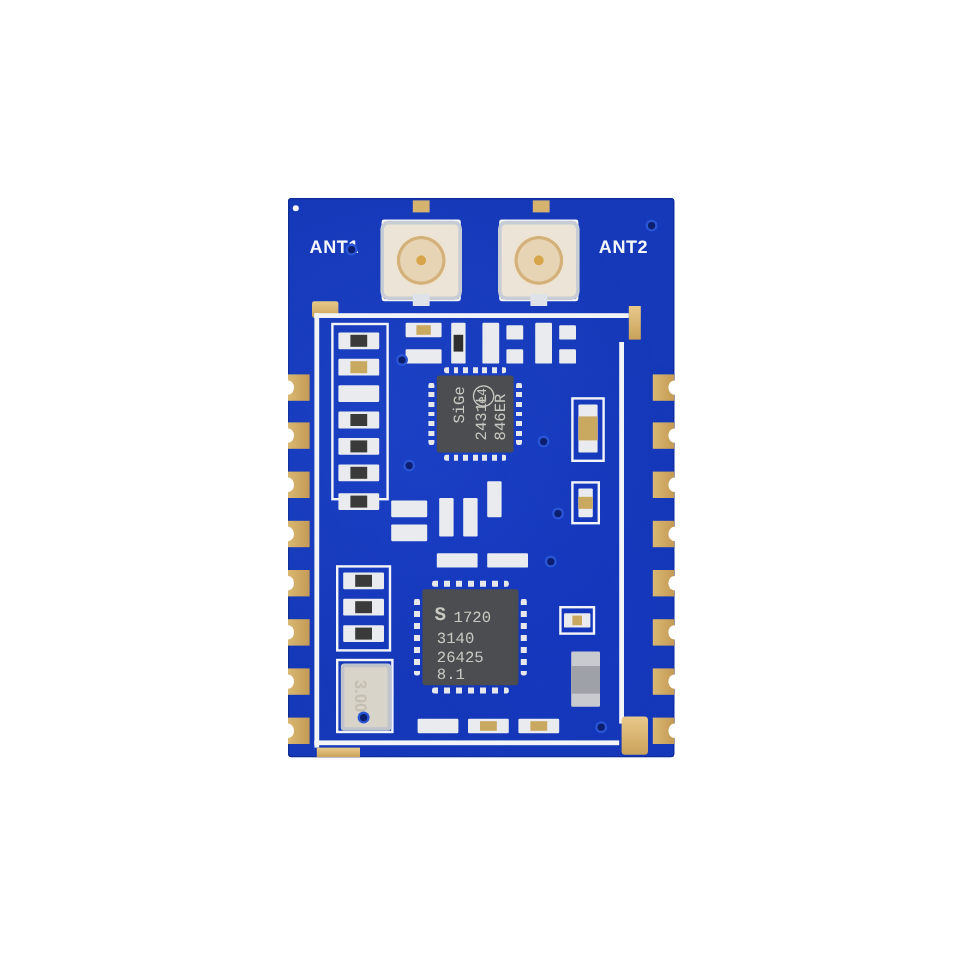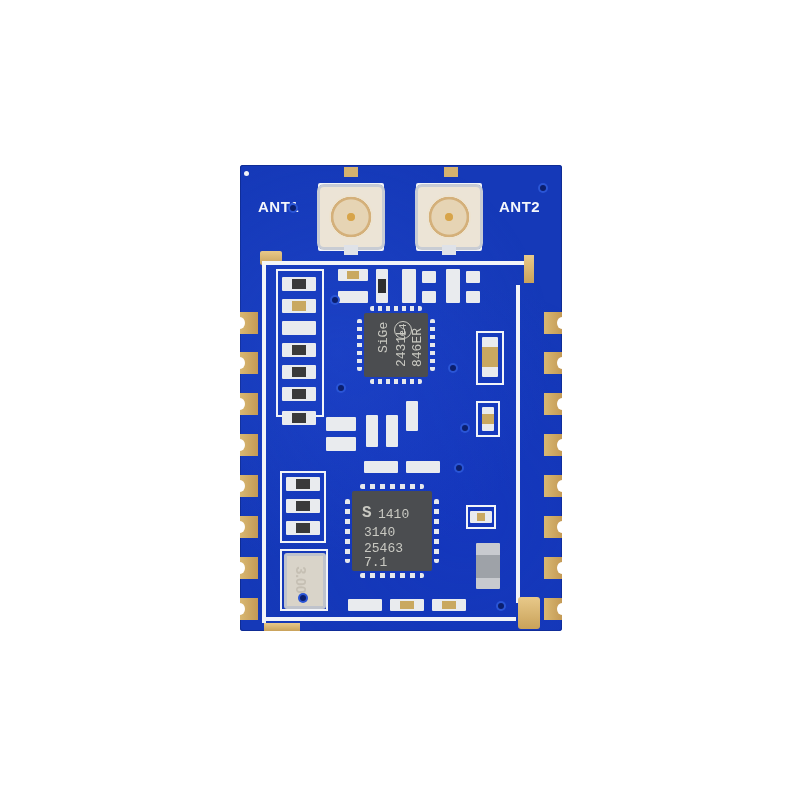--- a/index.html
+++ b/index.html
@@ -125,24 +125,24 @@
   <div class="smd" style="left:86px;top:252px;width:30px;height:14px;"></div>
   <div class="smd" style="left:86px;top:272px;width:30px;height:14px;"></div>
   <div class="smd" style="left:126px;top:250px;width:12px;height:32px;"></div>
   <div class="smd" style="left:146px;top:250px;width:12px;height:32px;"></div>
   <div class="smd" style="left:166px;top:236px;width:12px;height:30px;"></div>
   <div class="smd" style="left:124px;top:296px;width:34px;height:12px;"></div>
   <div class="smd" style="left:166px;top:296px;width:34px;height:12px;"></div>
 
   <div class="chip" style="left:112px;top:326px;width:80px;height:80px;">
     <div class="txt" style="left:10px;top:14px;font-weight:bold;font-size:16px;">S</div>
-    <div class="txt" style="left:26px;top:16px;">1410</div>
+    <div class="txt" style="left:26px;top:16px;">1720</div>
     <div class="txt" style="left:12px;top:34px;">3140</div>
-    <div class="txt" style="left:12px;top:50px;">25463</div>
-    <div class="txt" style="left:12px;top:64px;">7.1</div>
+    <div class="txt" style="left:12px;top:50px;">26425</div>
+    <div class="txt" style="left:12px;top:64px;">8.1</div>
   </div>
   <div class="qpin" style="left:120px;top:319px;width:64px;height:5px;background:repeating-linear-gradient(90deg,#e6e8ec 0 5px,transparent 5px 10px);"></div>
   <div class="qpin" style="left:120px;top:408px;width:64px;height:5px;background:repeating-linear-gradient(90deg,#e6e8ec 0 5px,transparent 5px 10px);"></div>
   <div class="qpin" style="left:105px;top:334px;width:5px;height:64px;background:repeating-linear-gradient(180deg,#e6e8ec 0 5px,transparent 5px 10px);"></div>
   <div class="qpin" style="left:194px;top:334px;width:5px;height:64px;background:repeating-linear-gradient(180deg,#e6e8ec 0 5px,transparent 5px 10px);"></div>
 
   <div class="silk-o" style="left:40px;top:306px;width:46px;height:72px;"></div>
   <div class="smd" style="left:46px;top:312px;width:34px;height:14px;">
       <div class="body" style="background:#3a3a3a;"></div>
     </div>

